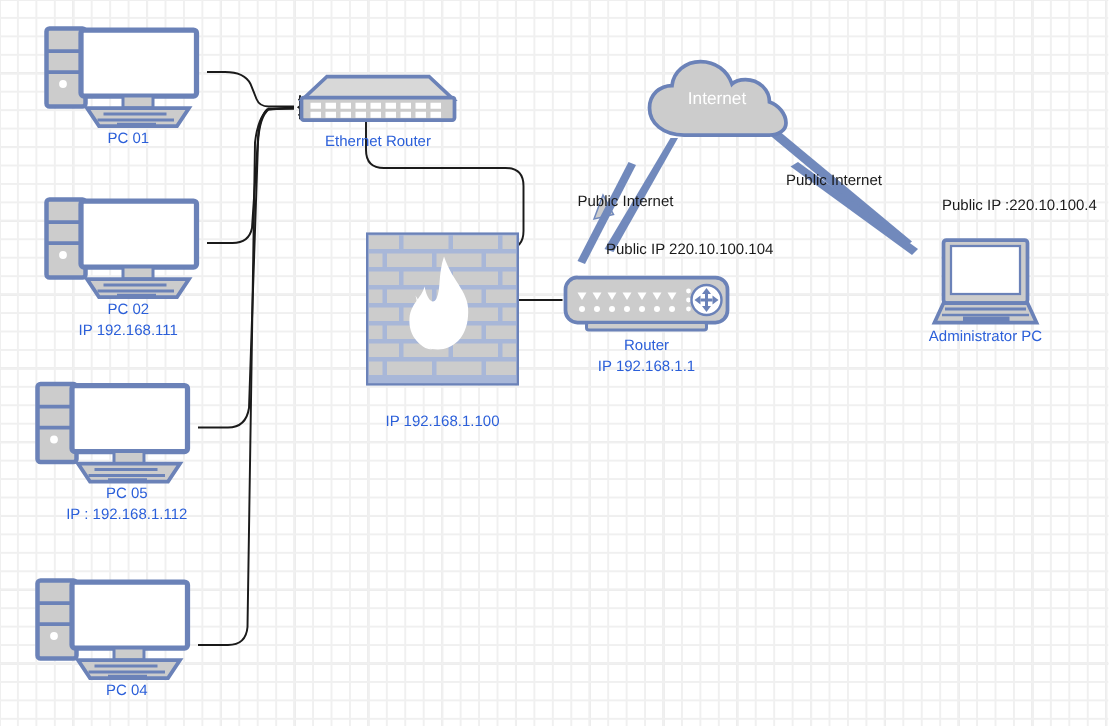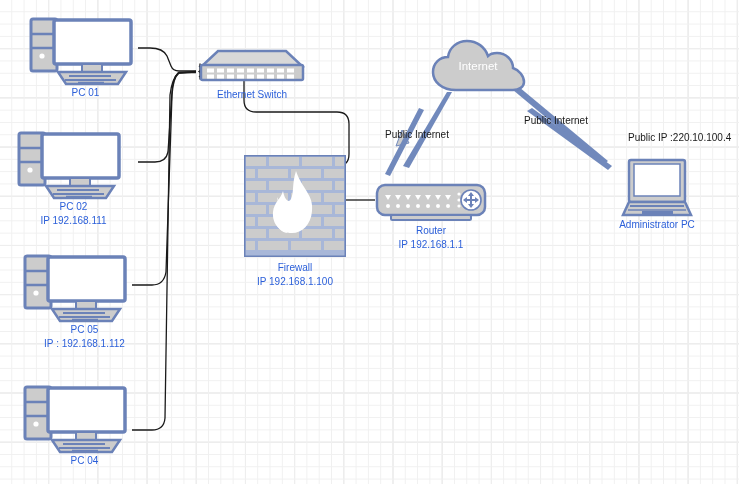--- a/index.html
+++ b/index.html
@@ -113,21 +113,21 @@
       <rect x="26" y="4" width="77" height="44" rx="2" fill="#ffffff" stroke="#6B82B8" stroke-width="3.5"></rect>
       <rect x="54" y="48" width="20" height="8" fill="#CCCCCC" stroke="#6B82B8" stroke-width="2"></rect>
       <polygon points="38,68 90,68 98,56 30,56" fill="#CCCCCC" stroke="#6B82B8" stroke-width="2.5"></polygon>
       <line x1="37" y1="64" x2="88" y2="64" stroke="#6B82B8" stroke-width="2"></line>
       <line x1="41" y1="60" x2="83" y2="60" stroke="#6B82B8" stroke-width="2"></line>
       <line x1="50" y1="66.5" x2="76" y2="66.5" stroke="#6B82B8" stroke-width="1.5"></line>
     </svg>
     <div class="label" style="left:-5px; top:70px; width:125px;">PC 01</div>
   </div>
 
-  <div class="node" style="left:16px; top:130px;">
+  <div class="node" style="left:28px; top:130px;">
     <svg width="112" height="72" viewBox="0 0 112 72">
       <rect x="3" y="3" width="26" height="52" rx="2" fill="#CCCCCC" stroke="#6B82B8" stroke-width="3"></rect>
       <line x1="3" y1="18" x2="29" y2="18" stroke="#6B82B8" stroke-width="2.5"></line>
       <line x1="3" y1="32" x2="29" y2="32" stroke="#6B82B8" stroke-width="2.5"></line>
       <circle cx="14" cy="40" r="2.6" fill="#ffffff"></circle>
       <rect x="26" y="4" width="77" height="44" rx="2" fill="#ffffff" stroke="#6B82B8" stroke-width="3.5"></rect>
       <rect x="54" y="48" width="20" height="8" fill="#CCCCCC" stroke="#6B82B8" stroke-width="2"></rect>
       <polygon points="38,68 90,68 98,56 30,56" fill="#CCCCCC" stroke="#6B82B8" stroke-width="2.5"></polygon>
       <line x1="37" y1="64" x2="88" y2="64" stroke="#6B82B8" stroke-width="2"></line>
       <line x1="41" y1="60" x2="83" y2="60" stroke="#6B82B8" stroke-width="2"></line>
@@ -188,21 +188,21 @@
           <rect x="21" y="26.5" width="7" height="4"></rect>
         <rect x="31" y="26.5" width="7" height="4"></rect>
           <rect x="41" y="26.5" width="7" height="4"></rect>
         <rect x="51" y="26.5" width="7" height="4"></rect>
           <rect x="61" y="26.5" width="7" height="4"></rect>
         <rect x="71" y="26.5" width="7" height="4"></rect>
           <rect x="81" y="26.5" width="7" height="4"></rect>
         <rect x="91" y="26.5" width="7" height="4"></rect>
       </g>
     </svg>
-    <div class="label" style="left:-9px; top:40px; width:130px;">Ethernet Switch</div>
+    <div class="label" style="left:-9px; top:40px; width:130px;">Ethernet Router</div>
   </div>
 
   <div class="node" style="left:244px; top:155px;">
     <svg width="102" height="102" viewBox="0 0 102 102">
       <rect x="0" y="0" width="102" height="102" fill="#A8B7D8"></rect>
       <g fill="#CCCCCC">
         <rect x="2" y="2" width="20" height="9"></rect>
           <rect x="25" y="2" width="30" height="9"></rect>
         <rect x="58" y="2" width="30" height="9"></rect>
           <rect x="91" y="2" width="9" height="9"></rect>
@@ -232,21 +232,20 @@
           <rect x="91" y="74" width="9" height="9"></rect>
         <rect x="2" y="86" width="9" height="9"></rect>
           <rect x="14" y="86" width="30" height="9"></rect>
         <rect x="47" y="86" width="30" height="9"></rect>
           <rect x="80" y="86" width="20" height="9"></rect>
       </g>
       <rect x="0" y="0" width="102" height="102" fill="none" stroke="#6B82B8" stroke-width="3"></rect>
       <path d="M52 16 C58 34 70 40 68 56 C67 70 58 78 48 78 C36 78 28 69 29 57 C30 47 37 44 39 36 C41 46 45 48 47 44 C50 38 48 28 52 16 Z" fill="#ffffff"></path>
       <path d="M33 42 C36 52 30 56 31 64 C32 72 38 78 44 78 C36 74 34 66 37 58 C39 52 36 47 33 42 Z" fill="#ffffff"></path>
     </svg>
-    <div class="label" style="left:-10px; top:106px; width:122px;">Firewall</div>
     <div class="label" style="left:-18px; top:120px; width:138px;">IP 192.168.1.100</div>
   </div>
 
   <div class="node" style="left:375px; top:183px;">
     <svg width="112" height="40" viewBox="0 0 112 40">
       <rect x="2" y="2" width="108" height="30" rx="8" fill="#CCCCCC" stroke="#6B82B8" stroke-width="2.5"></rect>
       <g fill="#ffffff">
         <polygon points="10,12 16,12 13,17"></polygon>
           <polygon points="20,12 26,12 23,17"></polygon>
         <polygon points="30,12 36,12 33,17"></polygon>
@@ -293,16 +292,17 @@
   </div>
 
   <div class="node" style="left:428px; top:38px;">
     <svg width="100" height="56" viewBox="0 0 100 56">
       <path d="M28 52 C14 52 5 44 5 34 C5 25 12 19 20 19 C21 10 29 3 39 3 C49 3 57 9 60 18 C62 16 66 15 69 15 C78 15 85 22 85 30 C91 32 96 38 96 44 C96 49 91 52 85 52 Z" fill="#CCCCCC" stroke="#6B82B8" stroke-width="2.5"></path>
     </svg>
     <div class="cloudtext" style="left:18px; top:22px; width:64px;">Internet</div>
   </div>
 
   <div class="label dark left" style="left:385px; top:128px;">Public Internet</div>
+  <div class="label dark left" style="left:404px; top:160px;">Public IP 220.10.100.104</div>
   <div class="label dark left" style="left:524px; top:114px;">Public Internet</div>
   <div class="label dark left" style="left:608px; top:131px;padding-left:20px;">Public IP :220.10.100.4</div>
 
 </div>
 
 </body></html>

